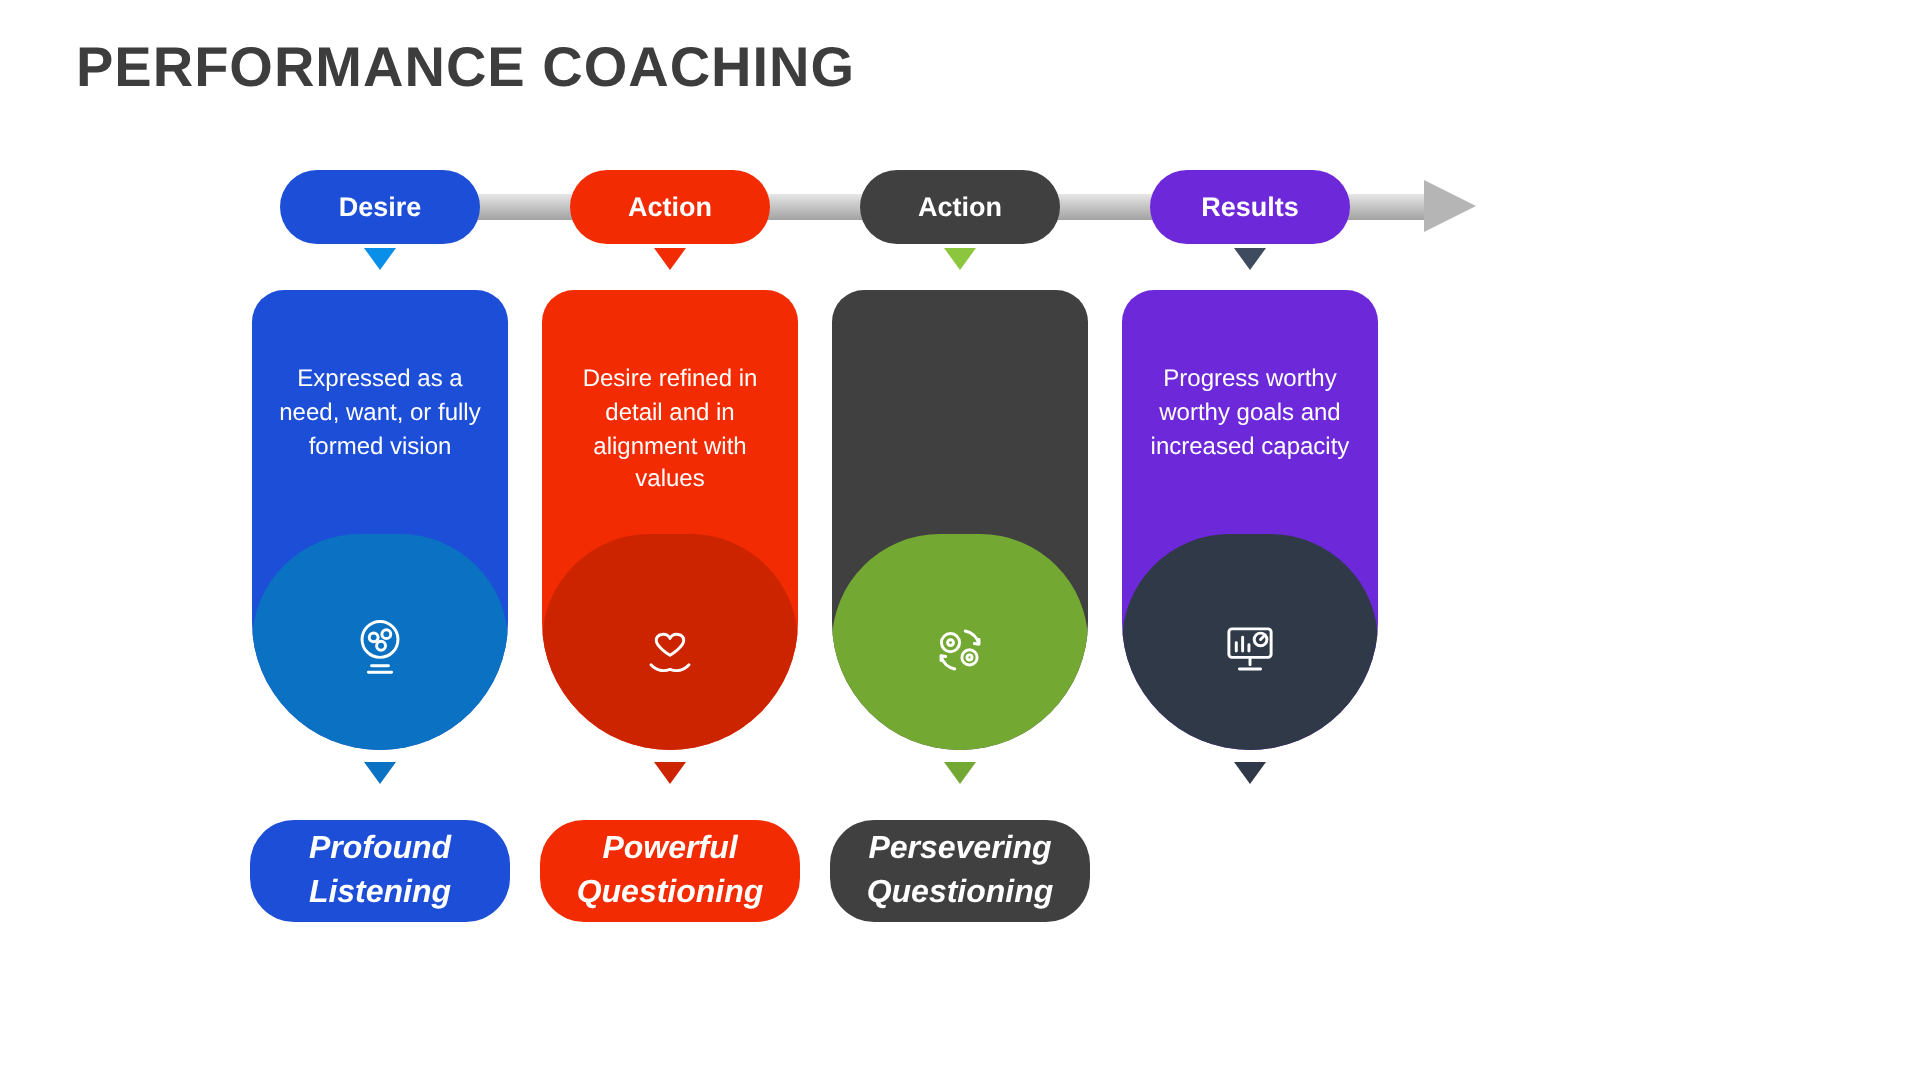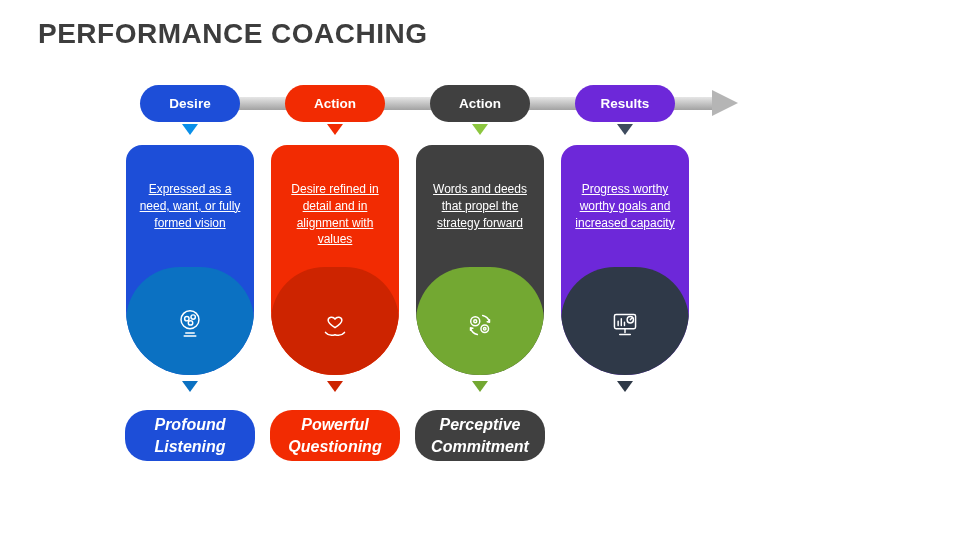--- a/index.html
+++ b/index.html
@@ -20,21 +20,21 @@
   .stage-pill{height:37px;min-width:100px;padding:0 14px;border-radius:19px;color:#fff;
     font-weight:bold;font-size:13.5px;display:flex;align-items:center;justify-content:center;
     box-sizing:border-box;z-index:3;}
 
   .tri{width:0;height:0;border-left:8px solid transparent;border-right:8px solid transparent;
     border-top:11px solid #000;margin-top:2px;}
   .tri2{margin-top:6px;}
 
   .card{width:128px;height:230px;border-radius:16px 16px 64px 64px;margin-top:10px;
     position:relative;overflow:hidden;color:#fff;box-sizing:border-box;}
-  .desc{padding:36px 11px 0;font-size:12px;line-height:1.4;text-align:center;text-decoration:underline;}
+  .desc{padding:36px 11px 0;font-size:12px;line-height:1.4;text-align:center;}
   .arch{position:absolute;left:0;right:0;bottom:0;height:108px;border-radius:64px;
     display:flex;align-items:center;justify-content:center;}
   .arch svg{transform:translateY(4px);}
 
   .foot-pill{margin-top:18px;width:130px;min-height:44px;border-radius:22px;color:#fff;
     font-style:italic;font-weight:bold;font-size:16px;display:flex;align-items:center;
     justify-content:center;text-align:center;padding:4px 10px;line-height:1.35;box-sizing:border-box;}
 
   
   .m0{background:#1d4ed8;} .d0{background:#0b71c2;} .tm0{border-top-color:#0a8fe9;} .td0{border-top-color:#0b71c2;}
@@ -90,34 +90,33 @@
       </div>
       <div class="tri tri2 td1"></div>
       <div class="foot-pill m1">Powerful Questioning</div>
     </div>
 
 
     <div class="col">
       <div class="stage-pill m3">Action</div>
       <div class="tri tm3"></div>
       <div class="card m3">
-        <div class="desc">Words and deeds that propel the strategy forward</div>
         <div class="arch d3">
           <svg class="ic" viewBox="0 0 36 36" width="38" height="38">
             <circle cx="13.5" cy="14.5" r="4.3"></circle>
             <circle cx="13.5" cy="14.5" r="1.4"></circle>
             <circle cx="22.5" cy="21.5" r="3.6"></circle>
             <circle cx="22.5" cy="21.5" r="1.2"></circle>
             <path d="M20.5 9 a9 9 0 0 1 6.5 6 M27 13 l0 2.3 l-2.2 -.4"></path>
             <path d="M15.5 27 a9 9 0 0 1 -6.5 -6 M9 23 l0 -2.3 l2.2 .4"></path>
           </svg>
         </div>
       </div>
       <div class="tri tri2 td3"></div>
-      <div class="foot-pill m3">Perceptive Commitment</div>
+      <div class="foot-pill m3">Persevering Questioning</div>
     </div>
 
     <div class="col">
       <div class="stage-pill m4">Results</div>
       <div class="tri tm4"></div>
       <div class="card m4">
         <div class="desc">Progress worthy worthy goals and increased capacity</div>
         <div class="arch d4">
           <svg class="ic" viewBox="0 0 36 36" width="38" height="38">
             <rect x="8" y="8" width="20" height="13.5" rx="1.5"></rect>

